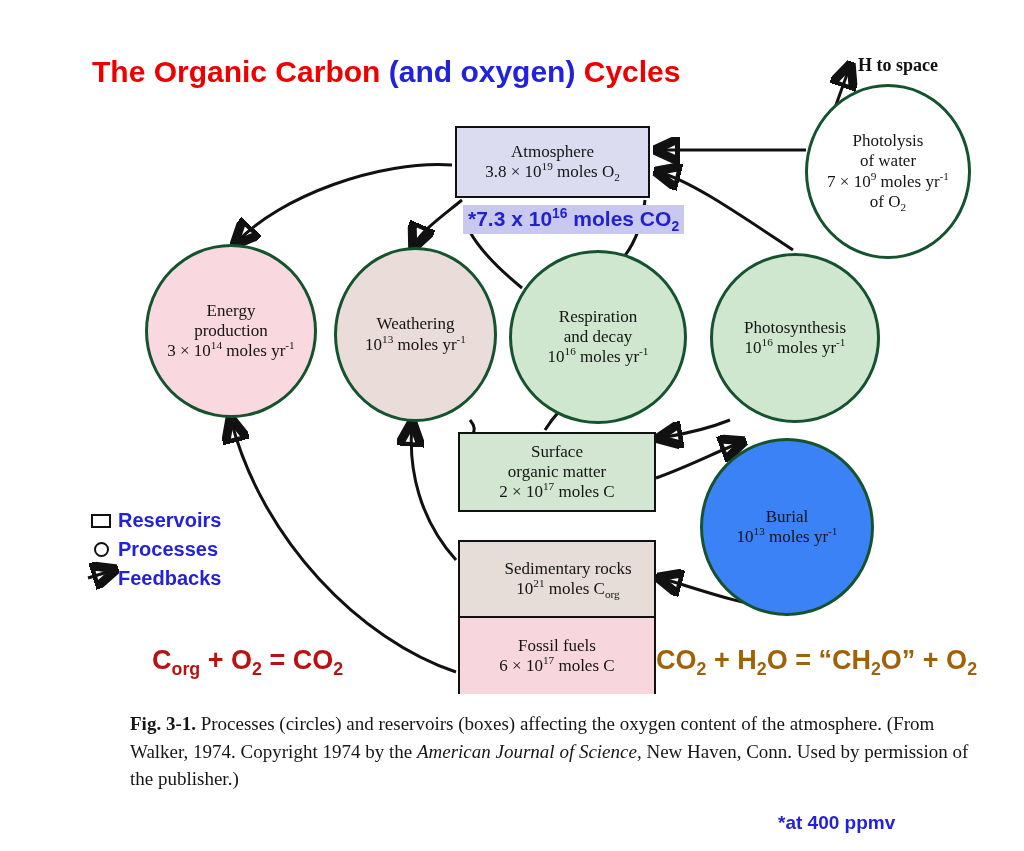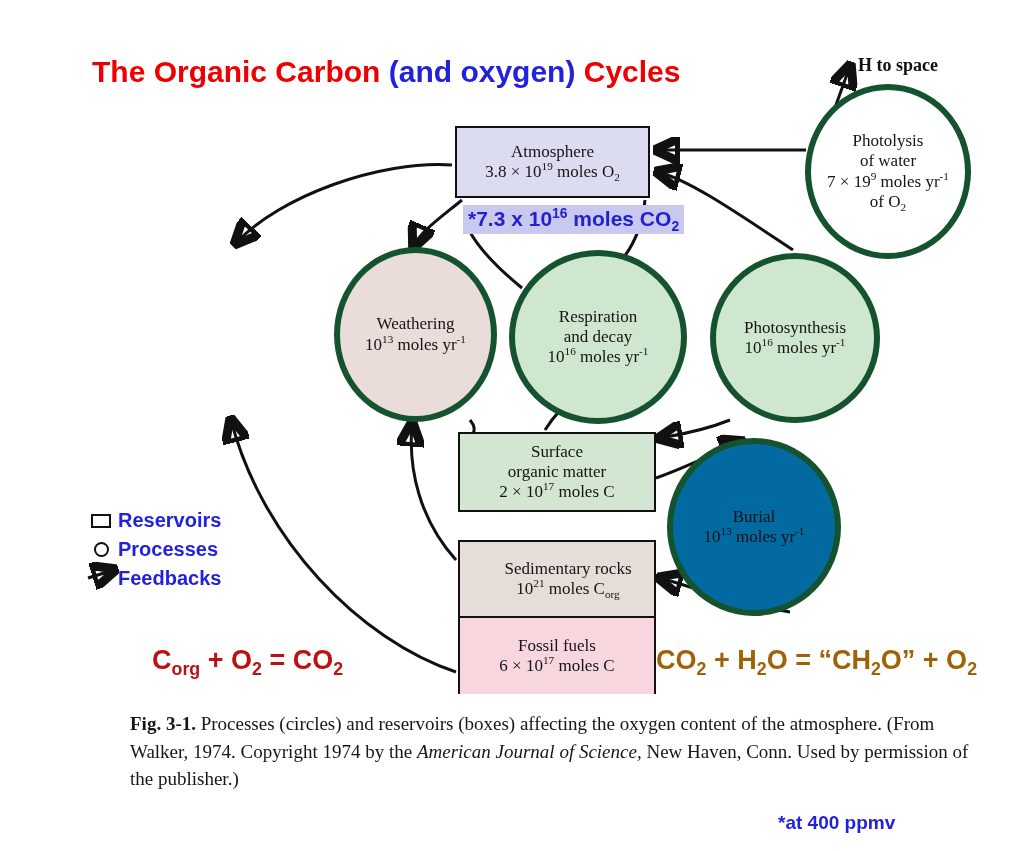--- a/index.html
+++ b/index.html
@@ -89,32 +89,32 @@
     font-family: "Liberation Sans", sans-serif;
     font-weight: bold;
     font-size: 21px;
     padding: 2px 5px 3px 5px;
     white-space: nowrap;
   }
 
   
   .circle {
     position: absolute;
-    border: 6px solid #14532d;
+    border: 3px solid #14532d;
     border-radius: 50%;
     box-sizing: border-box;
     display: flex;
     align-items: center;
     justify-content: center;
   }
   #energy-circle      { left: 145px; top: 244px; width: 172px; height: 174px; background: #f9d9df; }
   #weathering-circle  { left: 334px; top: 247px; width: 163px; height: 175px; background: #eadcd8; }
   #respiration-circle { left: 509px; top: 250px; width: 178px; height: 174px; background: #cfe6cf; }
   #photosyn-circle    { left: 710px; top: 253px; width: 170px; height: 170px; background: #cfe6cf; }
-  #burial-circle      { left: 667px; top: 438px; width: 174px; height: 178px; background: #0369a1; }
+  #burial-circle      { left: 700px; top: 438px; width: 174px; height: 178px; background: #3b82f6; }
   #photolysis-circle  { left: 805px; top: 84px; width: 166px; height: 175px; background: #ffffff; }
 
   
   #h-to-space {
     position: absolute;
     left: 858px; top: 55px;
     font-family: "Liberation Serif", serif;
     font-weight: bold;
     font-size: 18px;
     color: #111111;
@@ -243,27 +243,34 @@
       <span class="ln"><span>3.8 × 10</span><sup>19</sup><span> moles O</span><sub>2</sub></span>
     </div>
   </div>
 
   <div id="co2-note"><span>*7.3 x 10</span><sup>16</sup><span> moles CO</span><sub>2</sub></div>
 
   <div class="circle" id="photolysis-circle">
     <div class="node-text">
       <span class="ln">Photolysis</span>
       <span class="ln">of water</span>
-      <span class="ln"><span>7 × 19</span><sup>9</sup><span> moles yr</span><sup>-1</sup></span>
+      <span class="ln"><span>7 × 10</span><sup>9</sup><span> moles yr</span><sup>-1</sup></span>
       <span class="ln"><span>of O</span><sub>2</sub></span>
     </div>
   </div>
 
   <div id="h-to-space">H to space</div>
 
+  <div class="circle" id="energy-circle">
+    <div class="node-text">
+      <span class="ln">Energy</span>
+      <span class="ln">production</span>
+      <span class="ln"><span>3 × 10</span><sup>14</sup><span> moles yr</span><sup>-1</sup></span>
+    </div>
+  </div>
 
   <div class="circle" id="weathering-circle">
     <div class="node-text">
       <span class="ln">Weathering</span>
       <span class="ln"><span>10</span><sup>13</sup><span> moles yr</span><sup>-1</sup></span>
     </div>
   </div>
 
   <div class="circle" id="respiration-circle">
     <div class="node-text">

